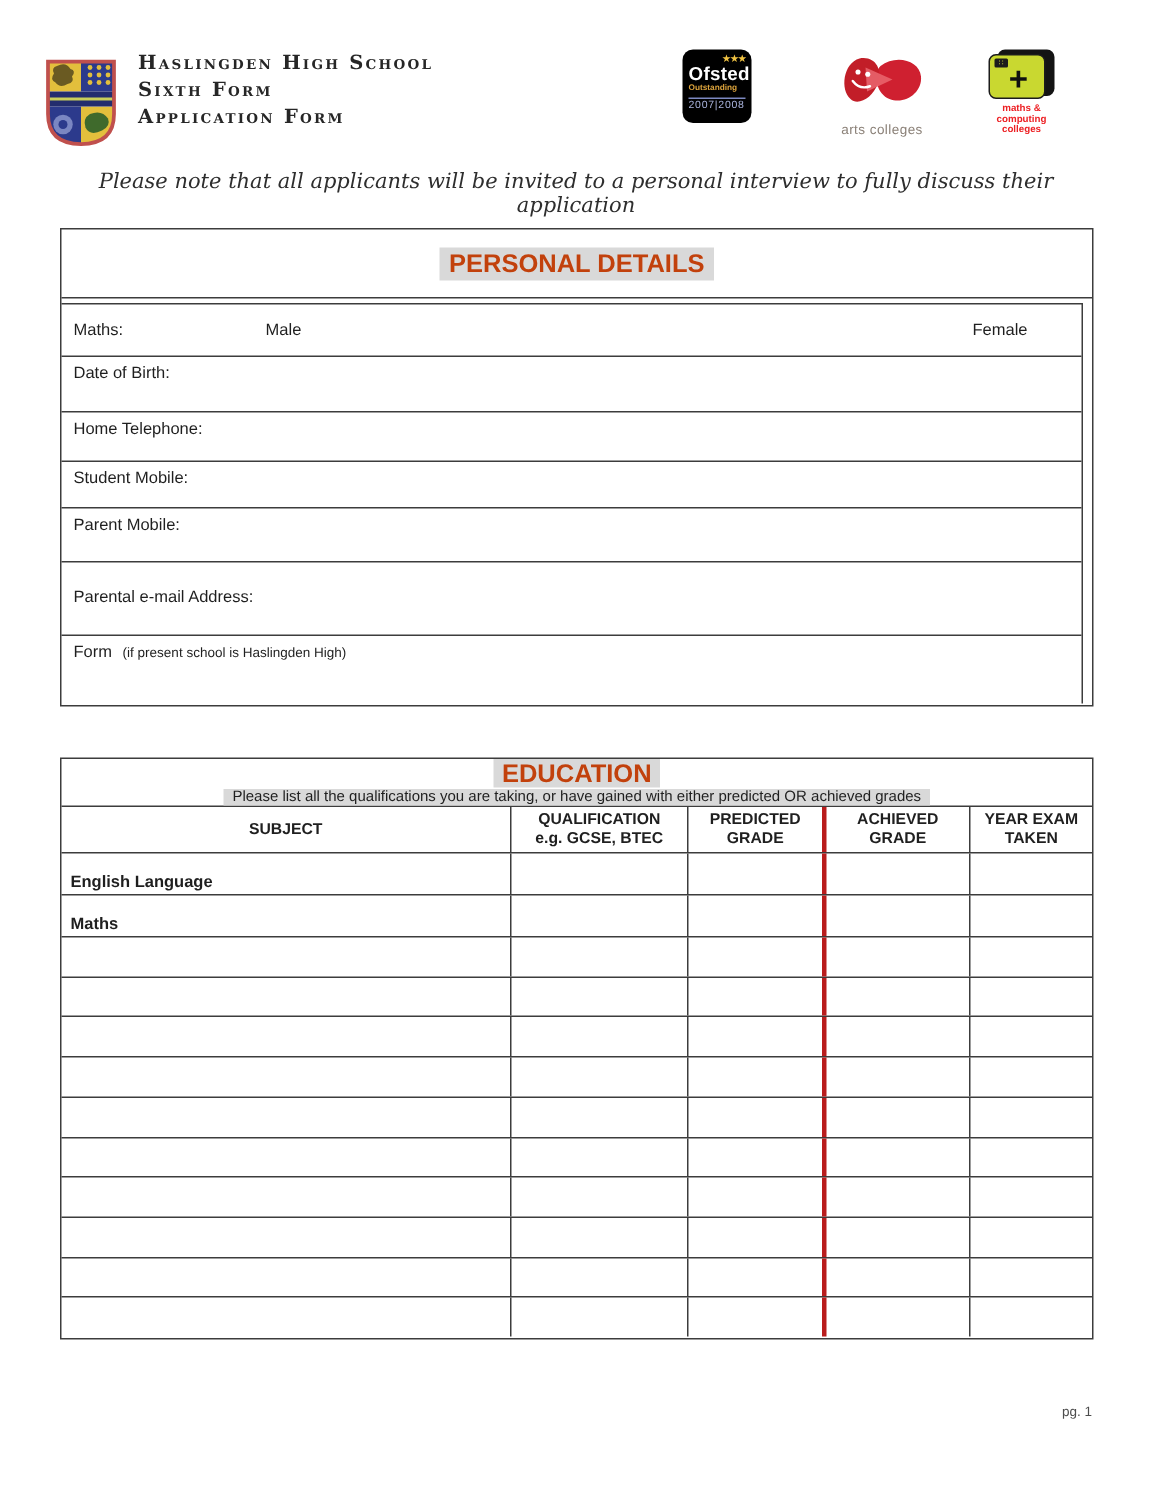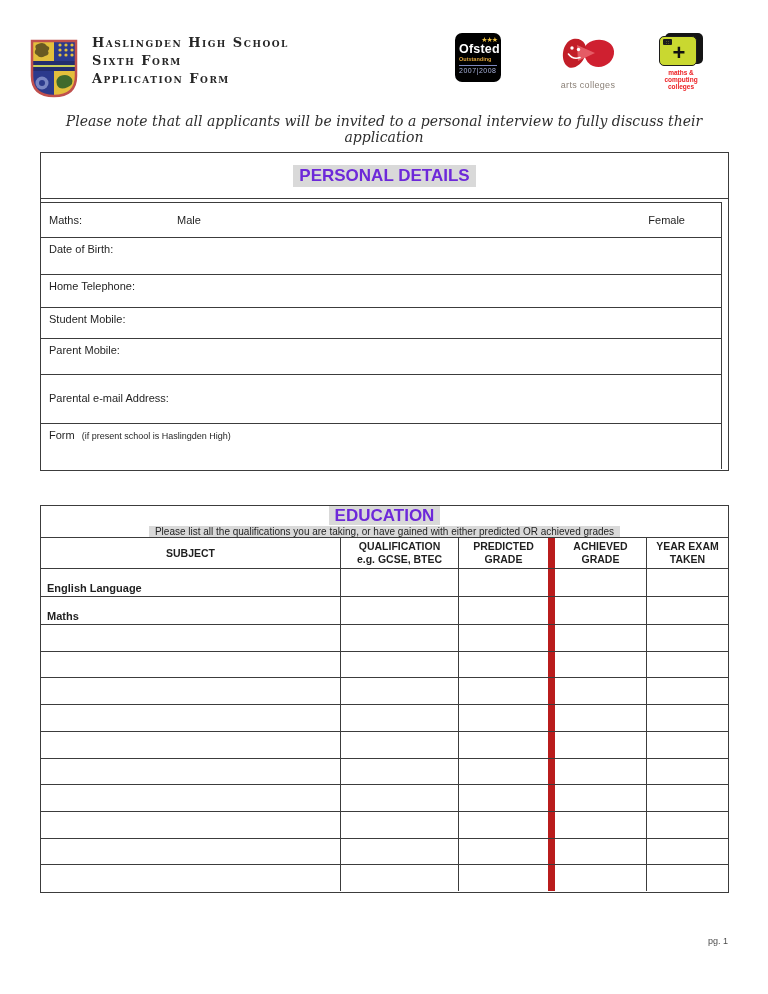--- a/index.html
+++ b/index.html
@@ -34,21 +34,21 @@
     font-size:22px; font-weight:bold; color:#101010; line-height:30px; }
   .maths-label { font-size:6.5px; line-height:7px; font-weight:bold; color:#ed2024; margin-top:2px; }
 
   
   .note { position:absolute; left:40px; top:113px; width:688px; text-align:center;
     font-family:"DejaVu Serif", serif; font-style:italic; font-size:14px; color:#2e2e2e; }
 
   
   .form-section { position:absolute; left:40px; width:689px; border:1px solid #3c3c3c; }
   .hl { background:#d9d9d9; padding:1px 6px; }
-  .sec-title { font-weight:bold; font-size:17px; color:#6d28d9; }
+  .sec-title { font-weight:bold; font-size:17px; color:#c2410c; }
 
   
   #personal { top:152px; height:319px; }
   .pd-title-row { height:46px; border-bottom:1px solid #3c3c3c; display:flex; align-items:center; justify-content:center; }
   .pd-body { display:flex; height:271px; }
   .pd-left { width:398px; border-right:1px solid #3c3c3c; display:flex; flex-direction:column; }
   .pd-cell { padding:5px 8px; font-size:11px; }
   .pd-l1 { height:41px; border-bottom:1px solid #3c3c3c; }
   .pd-l2 { height:39px; border-bottom:1px solid #3c3c3c; }
   .pd-l3 { height:153px; border-bottom:1px solid #3c3c3c; position:relative; }
@@ -75,21 +75,21 @@
   .edu-title-block { height:32px; border-bottom:1px solid #3c3c3c; text-align:center; padding-top:0px; }
   .edu-subtitle { font-size:10px; line-height:12px; }
   .edu-subtitle .hl { padding:0 3px; }
   .edu-title-block .hl { padding:0 6px; }
   .edu-head { height:31px; border-bottom:1px solid #3c3c3c; display:flex; }
   .edu-hcell { font-size:10.5px; font-weight:bold; line-height:1.2; display:flex; flex-direction:column;
     align-items:center; justify-content:center; text-align:center; }
   .c-subject { width:299px; }
   .c-qual { width:118px; border-left:1px solid #3c3c3c;justify-content:center; }
   .c-grade1 { width:90px; border-left:1px solid #3c3c3c; }
-  .c-grade2 { width:98px; border-left:7px solid #b91c1c; }
+  .c-grade2 { width:98px; border-left:3px solid #b91c1c; }
   .c-year { width:82px; border-left:1px solid #3c3c3c; }
   #edu-rows { display:flex; flex-direction:column; height:322px; }
   .edu-row { flex:1; display:flex; border-bottom:1px solid #3c3c3c; }
   .edu-row:nth-child(1), .edu-row:nth-child(2) { flex:0 0 28px; }
   .edu-row:last-child { border-bottom:none; }
   .edu-cell { display:flex; align-items:flex-end; padding:2px 6px; }
   .subject-label { font-size:11px; font-weight:bold; }
 
   
   .page-num { position:absolute; right:40px; top:936px; font-size:9px; color:#4d4d4d; }

